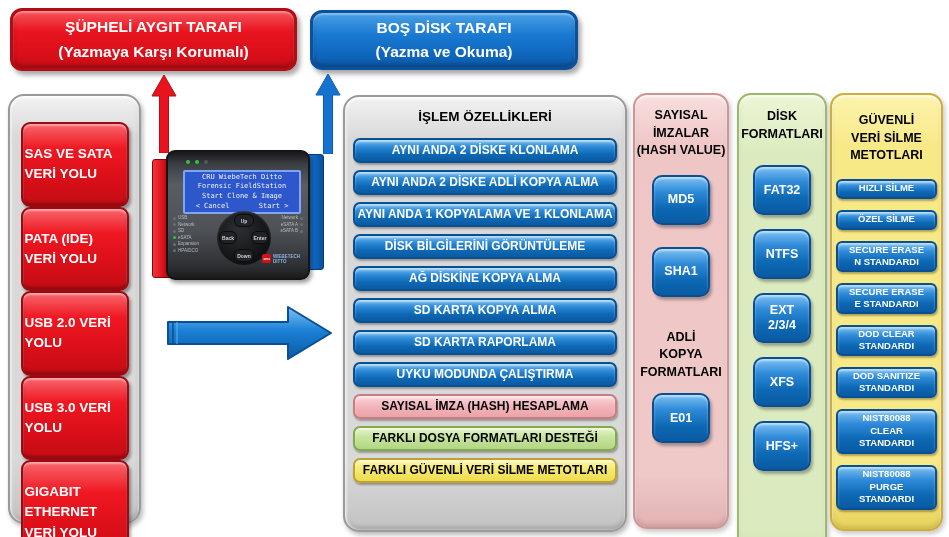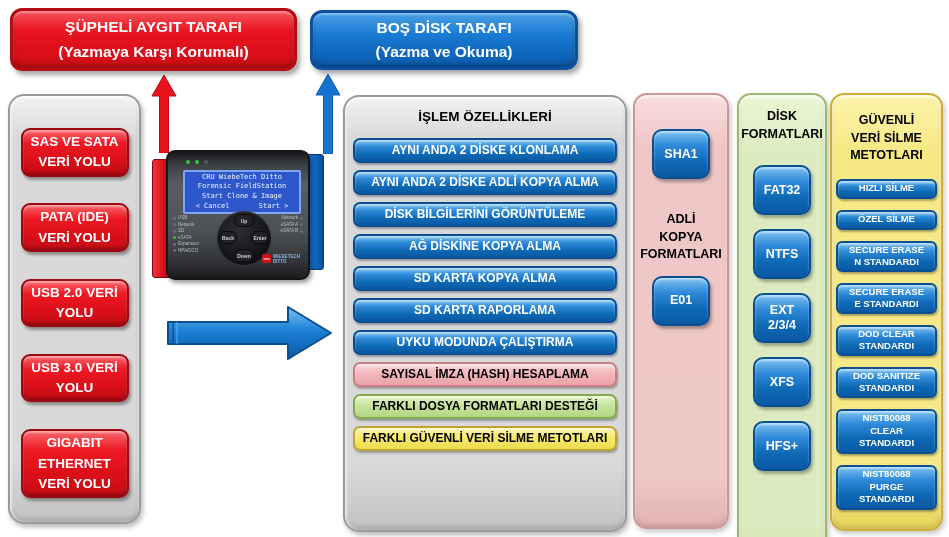--- a/index.html
+++ b/index.html
@@ -31,23 +31,23 @@
           box-shadow:inset 0 2px 3px rgba(255,255,255,.8), inset 0 -3px 4px rgba(0,0,0,.12), 2px 3px 5px rgba(0,0,0,.22);}
   .panel.yellow{background:linear-gradient(180deg,#fcf3ac 0%,#f8e987 12%,#f8e987 88%,#e8d25c 100%);
           border:2px solid #cfad36;border-radius:14px;
           box-shadow:inset 0 2px 3px rgba(255,255,255,.85), inset 0 -3px 4px rgba(0,0,0,.12), 2px 3px 5px rgba(0,0,0,.22);}
   .panel-title{font-weight:bold;color:#000;font-size:12.5px;line-height:1.4;text-align:center;}
 
   
   .left-panel{left:8px;top:94px;width:133px;height:430px;display:flex;flex-direction:column;
           align-items:center;justify-content:space-between;padding:26px 10px 24px 10px;}
   .redbtn{width:108px;border:2px solid #9c0a11;border-radius:9px;color:#fff;font-weight:bold;
-          font-size:13.5px;line-height:1.5;text-align:center;padding:2px 2px;
+          font-size:13.5px;line-height:1.5;padding:20px 2px;
           background:linear-gradient(180deg,#f8666c 0%,#ef1822 30%,#dc0f19 65%,#c40c14 100%);
-          box-shadow:inset 0 2px 2px rgba(255,255,255,.45), inset 0 -2px 3px rgba(0,0,0,.3), 2px 3px 3px rgba(0,0,0,.35);margin-top:6px;}
+          box-shadow:inset 0 2px 2px rgba(255,255,255,.45), inset 0 -2px 3px rgba(0,0,0,.3), 2px 3px 3px rgba(0,0,0,.35);}
 
   
   .features-panel{left:343px;top:95px;width:284px;height:437px;padding:11px 9px 0 9px;
           display:flex;flex-direction:column;align-items:center;}
   .features-title{font-size:13.5px;margin-bottom:11px;}
   .bar{width:264px;height:25px;margin-bottom:7px;border-radius:7px;display:flex;align-items:center;
           justify-content:center;font-weight:bold;font-size:12px;flex:0 0 auto;
           box-shadow:inset 0 2px 2px rgba(255,255,255,.5), 1px 2px 2px rgba(0,0,0,.3);}
   .bar.blue{color:#fff;border:2px solid #0a4f92;
           background:linear-gradient(180deg,#7cc0f2 0%,#2e8ad8 32%,#0d68b4 68%,#0a5aa2 100%);}
@@ -225,31 +225,36 @@
           <span>DITTO</span>
         </span>
       </div>
     </div>
   </div>
 
   <div class="panel gray features-panel">
     <div class="panel-title features-title">İŞLEM ÖZELLİKLERİ</div>
     <div class="bar blue">AYNI ANDA 2 DİSKE KLONLAMA</div>
     <div class="bar blue">AYNI ANDA 2 DİSKE ADLİ KOPYA ALMA</div>
+    <div class="bar blue">AYNI ANDA 1 KOPYALAMA VE 1 KLONLAMA</div>
     <div class="bar blue">DİSK BİLGİLERİNİ GÖRÜNTÜLEME</div>
     <div class="bar blue">AĞ DİSKİNE KOPYA ALMA</div>
     <div class="bar blue">SD KARTA KOPYA ALMA</div>
     <div class="bar blue">SD KARTA RAPORLAMA</div>
     <div class="bar blue">UYKU MODUNDA ÇALIŞTIRMA</div>
     <div class="bar pinkbar">SAYISAL İMZA (HASH) HESAPLAMA</div>
     <div class="bar greenbar">FARKLI DOSYA FORMATLARI DESTEĞİ</div>
     <div class="bar yellowbar">FARKLI GÜVENLİ VERİ SİLME METOTLARI</div>
   </div>
 
   <div class="panel pink hash-panel">
+    <div class="panel-title pre">SAYISAL
+İMZALAR
+(HASH VALUE)</div>
+    <div class="sqbtn" style="margin-top:15px">MD5</div>
     <div class="sqbtn" style="margin-top:22px">SHA1</div>
     <div class="panel-title pre" style="margin-top:32px">ADLİ
 KOPYA
 FORMATLARI</div>
     <div class="sqbtn" style="margin-top:12px">E01</div>
   </div>
 
   <div class="panel green disk-panel">
     <div class="panel-title pre">DİSK
 FORMATLARI</div>

